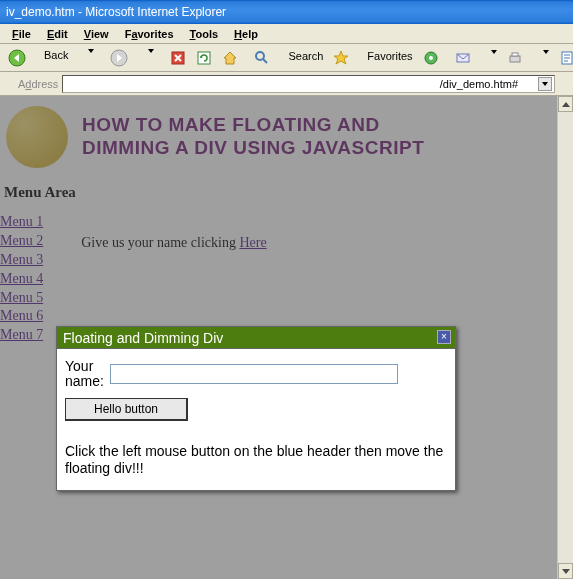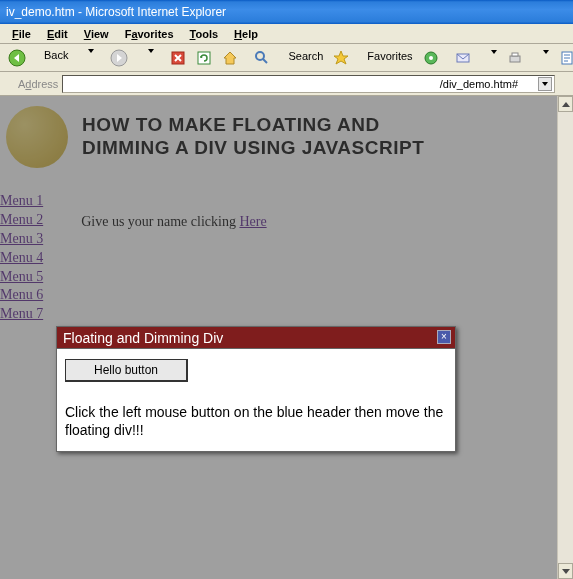--- a/index.html
+++ b/index.html
@@ -25,32 +25,32 @@
 .addrbar .addrfield .dd2::after { content: ""; border-left: 3px solid transparent; border-right: 3px solid transparent; border-top: 4px solid #000; }
 
 .page-wrap { position: relative; width: 100%; height: calc(579px - 24px - 20px - 28px - 24px); background: #fff; }
 
 .dimmer { position: absolute; inset: 0; background: rgba(80,80,80,0.55); }
 
 .page { position: relative; }
 
 .header { display: flex; align-items: center; padding: 10px 6px 14px 6px; gap: 14px; }
 .header .logo { width: 62px; height: 62px; border-radius: 50%; background: radial-gradient(circle at 30% 30%, #f6e07a, #d9b83c 70%, #c9a82c 100%); }
-.header .title { font-family: Verdana, sans-serif; font-weight: bold; font-size: 19px; color: #000000; letter-spacing: 0.5px; line-height: 1.2; }
+.header .title { font-family: Verdana, sans-serif; font-weight: bold; font-size: 19px; color: #701a75; letter-spacing: 0.5px; line-height: 1.2; }
 
 .menu-area { font-family: "Times New Roman", serif; font-size: 15px; font-weight: bold; padding: 2px 4px; }
 
 .content-row { display: flex; padding: 10px 0 0 0; }
 .menulist { list-style: disc; font-family: "Times New Roman", serif; font-size: 14px; line-height: 1.35; }
 .menulist li a { color: #551a8b; text-decoration: underline; }
 .prompt { font-family: "Times New Roman", serif; font-size: 14px; margin-left: 38px; margin-top: 22px; }
 .prompt a { color: #551a8b; text-decoration: underline; }
 
 .floatwin { position: absolute; left: 56px; top: 326px; width: 400px; background: #fff; border: 1px solid #666; box-shadow: 2px 2px 4px rgba(0,0,0,0.5); z-index: 100; font-family: Verdana, Tahoma, sans-serif; }
-.floatwin .fhead { background: #7f1d1d; color: #fff; height: 22px; display: flex; align-items: center; padding-left: 6px; font-size: 14px; border-bottom: 1px solid #666; position: relative; }
+.floatwin .fhead { background: #4d7c0f; color: #fff; height: 22px; display: flex; align-items: center; padding-left: 6px; font-size: 14px; border-bottom: 1px solid #666; position: relative; }
 .floatwin .fclose { position: absolute; right: 4px; top: 3px; width: 14px; height: 14px; background: #4a5aaa; border: 1px solid #aab; color: #fff; font-size: 10px; line-height: 12px; text-align: center; }
 .floatwin .fbody { padding: 10px 8px 12px 8px; font-size: 14px; }
 .floatwin .row1 { display: flex; align-items: center; gap: 6px; margin-bottom: 8px; }
 .floatwin .row1 label { line-height: 1.1; }
 .floatwin .row1 input { width: 288px; height: 20px; border: 1px solid #7f9db9; background: #fff; }
 .floatwin .hbtn { background: #e8e8e8; border: 1px solid #333; border-right-width: 2px; border-bottom-width: 2px; padding: 3px 28px; font-size: 12px; font-family: Tahoma, sans-serif; }
 .floatwin .instr { margin-top: 22px; line-height: 1.25; }
 
 .scrollbar-v { position: absolute; right: 0; top: 0; bottom: 0; width: 16px; background: #e8e4d8; border-left: 1px solid #c8c4b8; }
 .scrollbar-v .arrow { height: 16px; background: #ece9d8; border: 1px solid #aca899; display: flex; align-items: center; justify-content: center; }
@@ -181,20 +181,21 @@
 
 <div class="page-wrap">
   <div class="page">
     <div class="header">
       <div class="logo"></div>
       <div class="title">
         <div>HOW TO MAKE FLOATING AND</div>
         <div>DIMMING A DIV USING JAVASCRIPT</div>
       </div>
     </div>
+    <div class="menu-area">Menu Area</div>
     <div class="content-row">
       <ul class="menulist">
         <li><a href="#">Menu 1</a></li>
         <li><a href="#">Menu 2</a></li>
         <li><a href="#">Menu 3</a></li>
         <li><a href="#">Menu 4</a></li>
         <li><a href="#">Menu 5</a></li>
         <li><a href="#">Menu 6</a></li>
         <li><a href="#">Menu 7</a></li>
       </ul>
@@ -211,16 +212,23 @@
     <div class="arrow down"></div>
   </div>
 </div>
 
 <div class="floatwin">
   <div class="fhead">
     <span>Floating and Dimming Div</span>
     <div class="fclose">×</div>
   </div>
   <div class="fbody">
+    <div class="row1">
+      <label>
+        <span>Your</span><br>
+        <span>name:</span>
+      </label>
+      <input type="text" value="" style="">
+    </div>
     <button class="hbtn">Hello button</button>
     <div class="instr">Click the left mouse button on the blue header then move the floating div!!!</div>
   </div>
 </div>
 
 </body></html>

